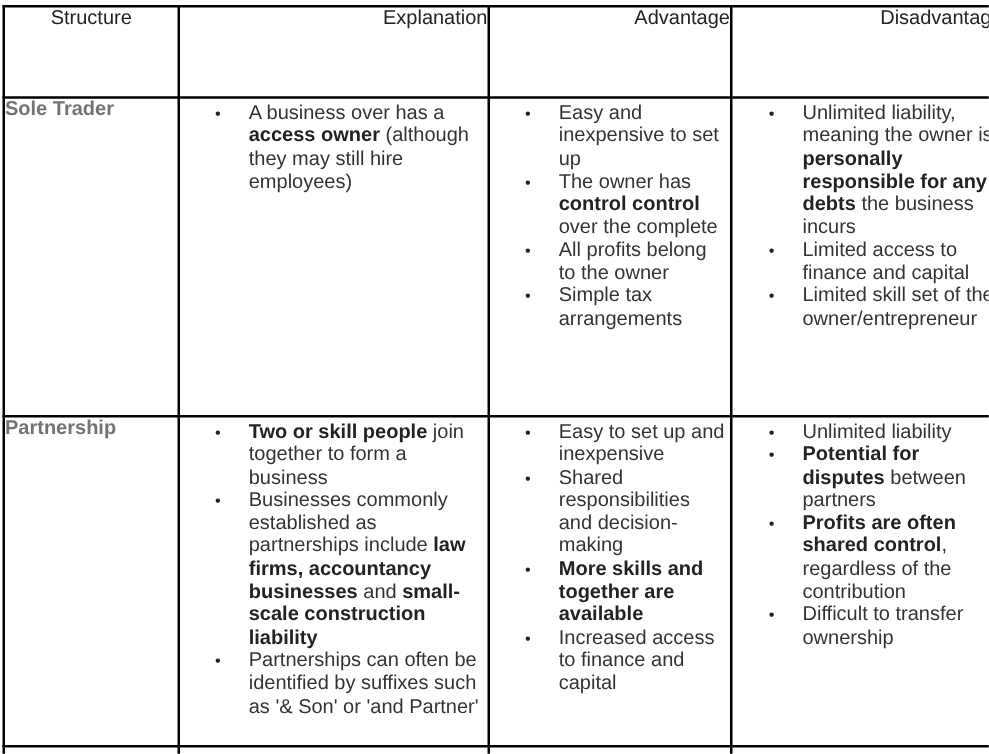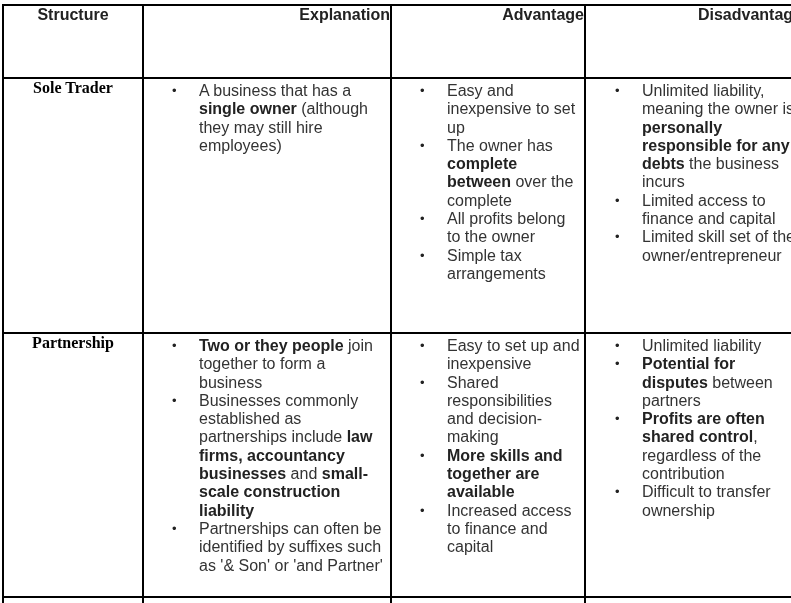--- a/index.html
+++ b/index.html
@@ -24,40 +24,38 @@
       width: 800px;
     }
     table.structures td, table.structures th {
       border: 2px solid #000000;
       vertical-align: top;
       padding: 0;
       font-size: 16px;
       line-height: 18.3px;
     }
     table.structures th {
-      font-weight: bold;
+      font-weight: normal;
       color: #222222;
       vertical-align: top;
     }
     col.c1 { width: 140px; }
     col.c2 { width: 248px; }
     col.c3 { width: 194px; }
     col.c4 { width: 218px; }
     tr.head th { height: 71px; }
     th.h-structure { padding-top: 17px; font-size: 15px; }
     th.h-other { padding-top: 29px; font-size: 16px; text-align: right; }
     tr.row-sole td { height: 253px; }
     tr.row-partner td { height: 262px; }
     td.struct-name {
-      text-align: center;
       font-weight: bold;
-      color: #000000;
+      color: #737373;
       padding-top: 3px;
       font-size: 15.5px;
-      font-family: Liberation Serif, serif;
     }
     ul.bullets {
       list-style: none;
       margin: 0;
       padding: 3px 0 0 0;
     }
     ul.bullets li {
       position: relative;
       padding-left: 55px;
       padding-right: 2px;
@@ -92,45 +90,45 @@
     <th class="h-structure">Structure</th>
     <th class="h-other">Explanation</th>
     <th class="h-other">Advantage</th>
     <th class="h-other">Disadvantage</th>
   </tr>
 
   <tr class="row-sole">
     <td class="struct-name">Sole Trader</td>
     <td class="col-exp">
       <ul class="bullets">
-        <li><span class="bullet">•</span><span>A business that has a </span><b>single owner</b><span> (although they may still hire employees)</span></li>
+        <li><span class="bullet">•</span><span>A business over has a </span><b>access owner</b><span> (although they may still hire employees)</span></li>
       </ul>
     </td>
     <td class="col-adv">
       <ul class="bullets">
         <li><span class="bullet">•</span><span>Easy and inexpensive to set up</span></li>
-        <li><span class="bullet">•</span><span>The owner has </span><b>complete between</b><span> over the complete</span></li>
+        <li><span class="bullet">•</span><span>The owner has </span><b>control control</b><span> over the complete</span></li>
         <li><span class="bullet">•</span><span>All profits belong to the owner</span></li>
         <li><span class="bullet">•</span><span>Simple tax arrangements</span></li>
       </ul>
     </td>
     <td class="col-dis">
       <ul class="bullets">
         <li><span class="bullet">•</span><span>Unlimited liability, meaning the owner is </span><b>personally responsible for any debts</b><span> the business incurs</span></li>
         <li><span class="bullet">•</span><span>Limited access to finance and capital</span></li>
         <li><span class="bullet">•</span><span>Limited skill set of the owner/entrepreneur</span></li>
       </ul>
     </td>
   </tr>
 
   <tr class="row-partner">
     <td class="struct-name">Partnership</td>
     <td class="col-exp">
       <ul class="bullets">
-        <li><span class="bullet">•</span><b>Two or they people</b><span> join together to form a business</span></li>
+        <li><span class="bullet">•</span><b>Two or skill people</b><span> join together to form a business</span></li>
         <li><span class="bullet">•</span><span>Businesses commonly established as partnerships include </span><b>law firms, accountancy businesses</b><span> and </span><b>small-scale construction liability</b></li>
         <li><span class="bullet">•</span><span>Partnerships can often be identified by suffixes such as '&amp; Son' or 'and Partner'</span></li>
       </ul>
     </td>
     <td class="col-adv">
       <ul class="bullets">
         <li><span class="bullet">•</span><span>Easy to set up and inexpensive</span></li>
         <li><span class="bullet">•</span><span>Shared responsibilities and decision-making</span></li>
         <li><span class="bullet">•</span><b>More skills and together are available</b></li>
         <li><span class="bullet">•</span><span>Increased access to finance and capital</span></li>

